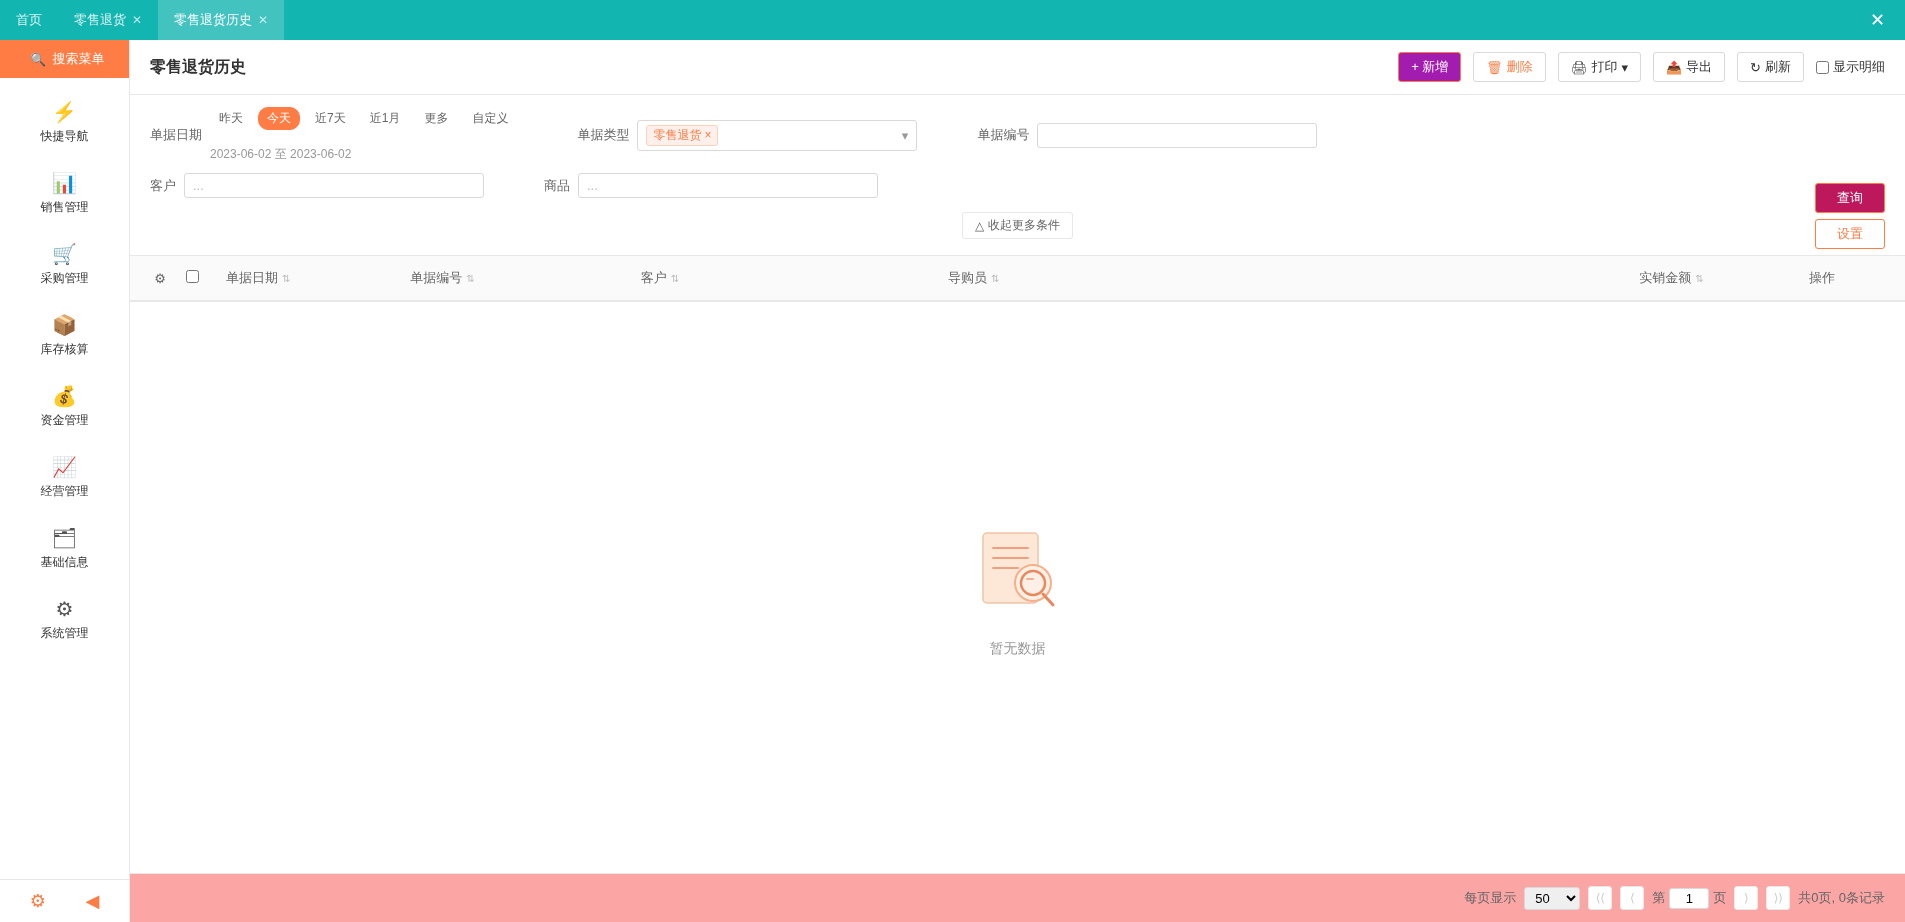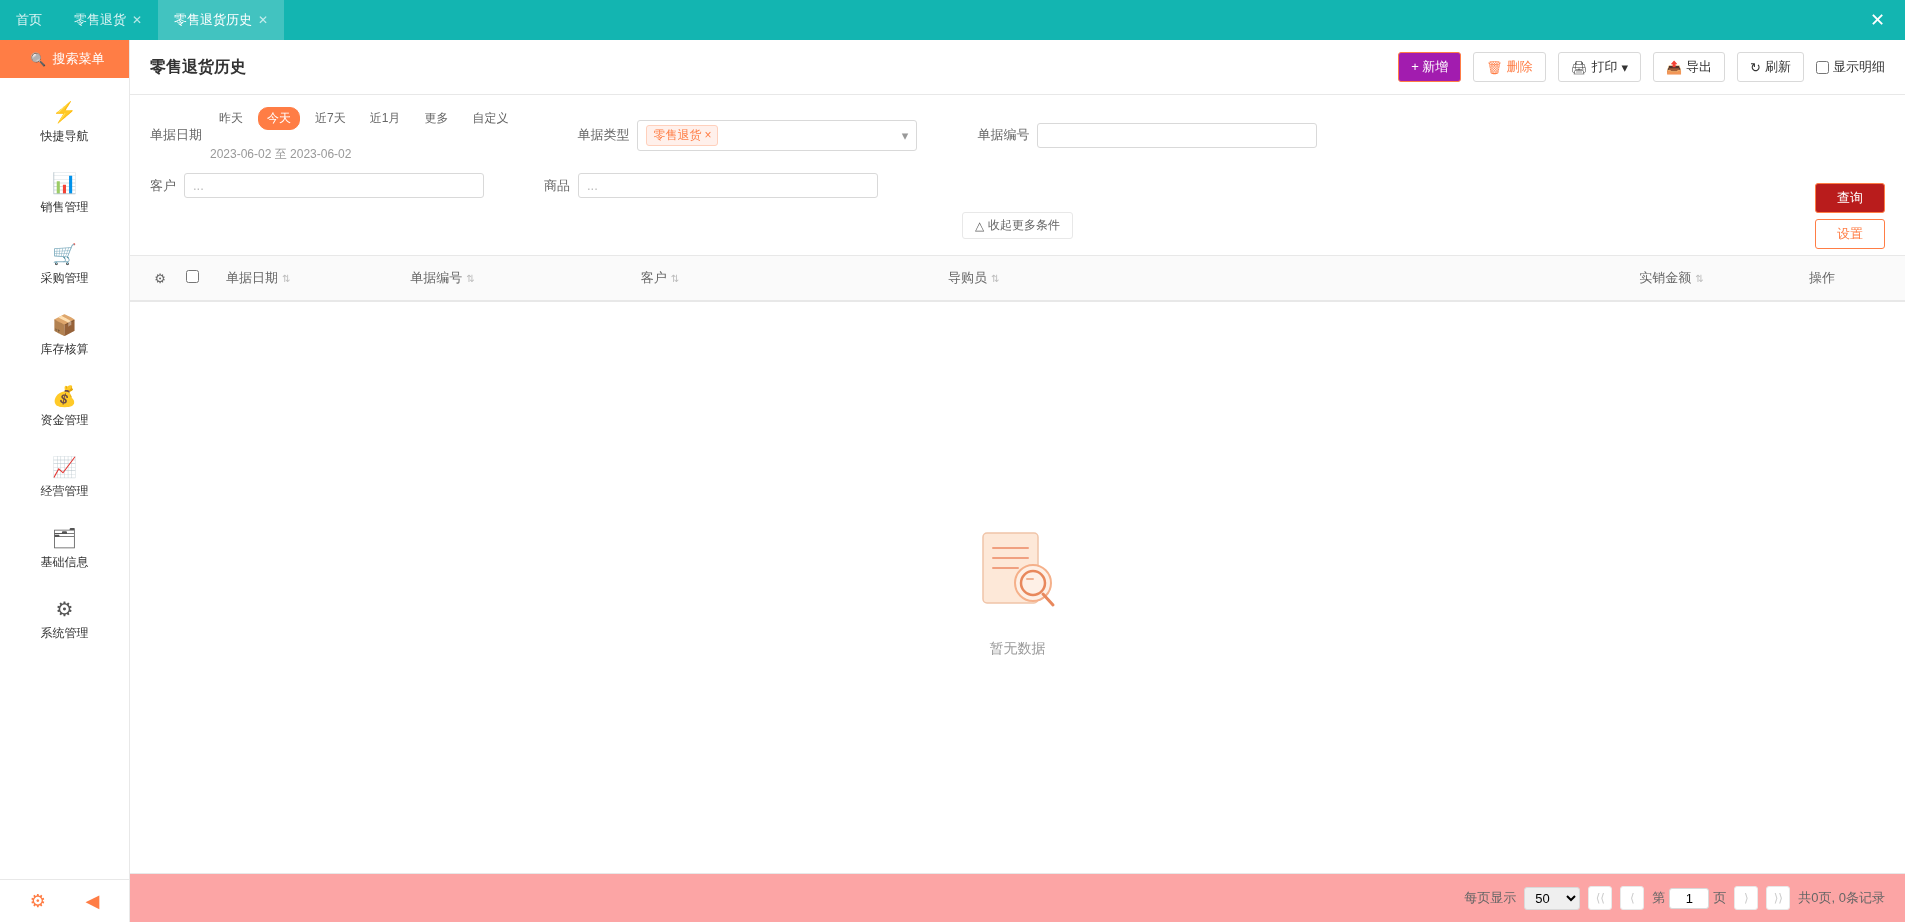--- a/index.html
+++ b/index.html
@@ -245,21 +245,21 @@
       </div>
 
       <div style="display: flex; justify-content: center; margin-top: 4px;">
         <div class="collapse-btn">
           <span>△</span>
           <span>收起更多条件</span>
         </div>
       </div>
 
       <div style="position: absolute; right: 20px; top: 88px; display: flex; flex-direction: column; gap: 6px;">
-        <button class="btn" style="background: #b91c1c; border-color: #ff7d45; color: #fff; min-width: 70px; justify-content: center;">查询</button>
+        <button class="btn" style="background: #be185d; border-color: #ff7d45; color: #fff; min-width: 70px; justify-content: center;">查询</button>
         <button class="btn" style="border-color: #ff7d45; color: #ff7d45; min-width: 70px; justify-content: center;">设置</button>
       </div>
     </div>
 
     <div class="table-container" style="position: relative;">
 
       <div class="table-header">
         <div class="col-gear">
           <div class="gear-btn">⚙</div>
         </div>

